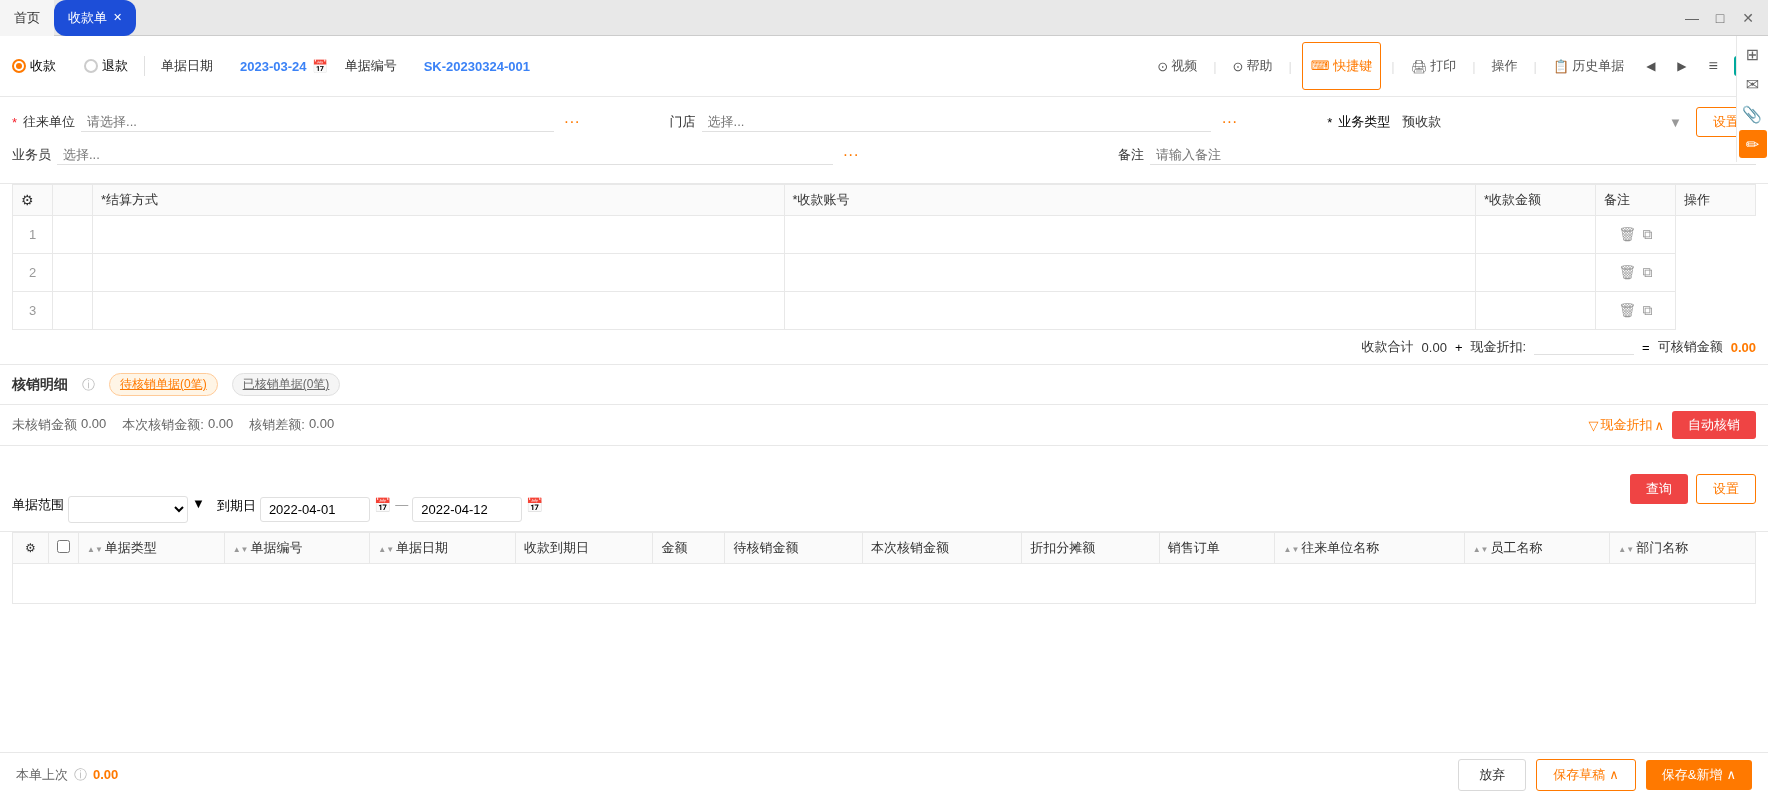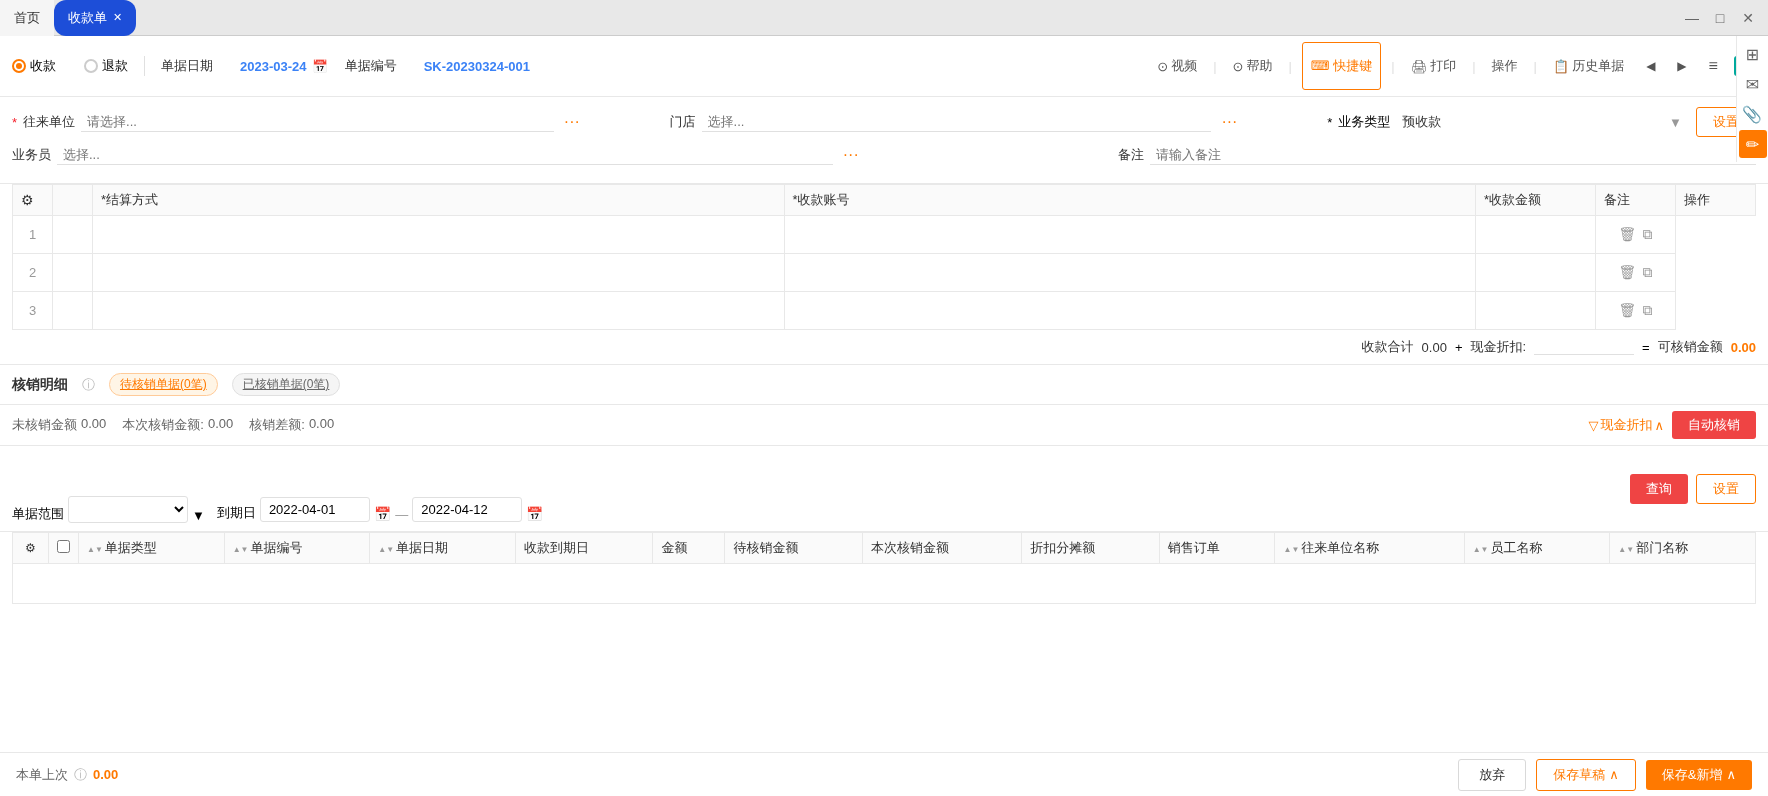--- a/index.html
+++ b/index.html
@@ -103,21 +103,21 @@
     .info-item { display: flex; gap: 4px; }
     .filter-link { color: #ff7900; cursor: pointer; display: flex; align-items: center; gap: 2px; }
     .btn-orange { background: #ef4444; color: #fff; border: none; padding: 5px 16px; border-radius: 3px; cursor: pointer; font-size: 13px; }
     .btn-orange-outline { background: #fff; color: #ff7900; border: 1px solid #ff7900; padding: 5px 16px; border-radius: 3px; cursor: pointer; font-size: 13px; }
 
     
     .query-bar {
       display: flex; align-items: center; gap: 12px; padding: 8px 12px;
       background: #fff; border-bottom: 1px solid #e8e8e8;
     }
-    .query-field { display: flex; align-items: flex-end; gap: 4px; margin-top: 42px; }
+    .query-field { display: flex; align-items: flex-start; gap: 4px; margin-top: 42px; }
     .select-box { border: 1px solid #e0e0e0; padding: 4px 8px; border-radius: 3px; background: #fff; outline: none; min-width: 120px; }
     .date-input { border: 1px solid #e0e0e0; padding: 4px 8px; border-radius: 3px; outline: none; width: 110px; }
     .calendar-icon { color: #999; cursor: pointer; font-size: 14px; }
     .dash { color: #999; }
     .query-right { margin-left: auto; display: flex; gap: 8px; }
 
     
     .bottom-table-section { padding: 0 12px; background: #fff; }
     .bottom-table { width: 100%; border-collapse: collapse; }
     .bottom-table th {

